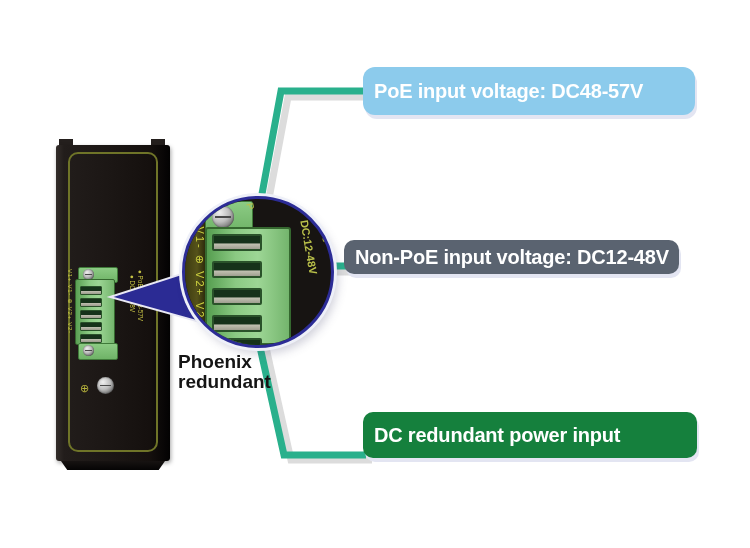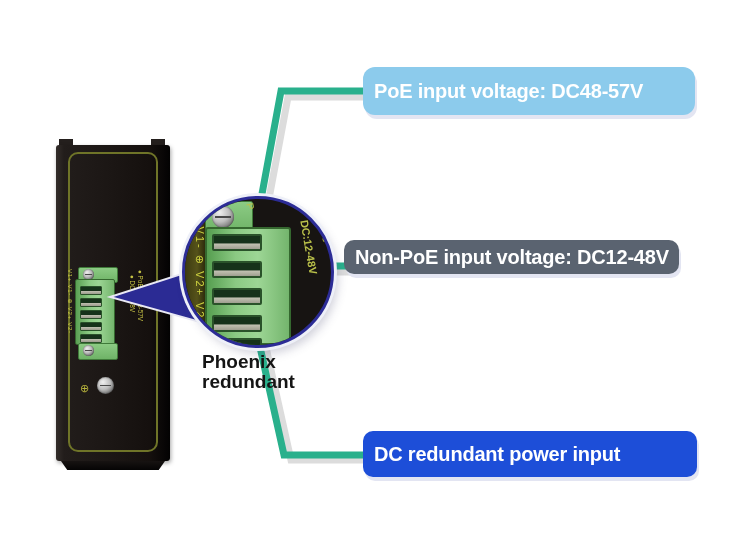--- a/index.html
+++ b/index.html
@@ -8,23 +8,23 @@
     overflow:hidden;font-family:"Liberation Sans",sans-serif;
   }
   
   .callout{
     position:absolute;display:flex;align-items:center;box-sizing:border-box;
     color:#fff;font-weight:bold;font-size:20px;letter-spacing:-0.2px;
     padding-left:11px;white-space:nowrap;
   }
   #box-poe{left:363px;top:67px;width:332px;height:48px;background:#8ccbec;border-radius:12px;box-shadow:2px 4px 0 #e3e5f2;}
   #box-nonpoe{left:344px;top:240px;width:335px;height:34px;background:#5a6370;border-radius:10px;box-shadow:2px 4px 0 #e3e5f2;}
-  #box-dc{left:363px;top:431px;width:334px;height:46px;background:#1d4ed8;border-radius:10px;box-shadow:2px 4px 0 #e3e5f2;}
+  #box-dc{left:363px;top:412px;width:334px;height:46px;background:#15803d;border-radius:10px;box-shadow:2px 4px 0 #e3e5f2;}
   
-  #caption{position:absolute;left:178px;top:352px;color:#151515;font-weight:bold;font-size:19px;line-height:20px;margin-left:24px;}
+  #caption{position:absolute;left:178px;top:352px;color:#151515;font-weight:bold;font-size:19px;line-height:20px;}
   
   #device{position:absolute;left:56px;top:139px;width:114px;height:331px;}
   .dev-tab{position:absolute;top:0;width:14px;height:9px;background:#241f1d;}
   #dev-tab-l{left:3px;} #dev-tab-r{right:5px;}
   #dev-body{
     position:absolute;left:0;top:6px;width:114px;height:316px;border-radius:3px;
     background:linear-gradient(90deg,#332d2a 0%,#221d1b 7%,#1b1614 50%,#15100e 82%,#070505 96%,#030202 100%);
     box-shadow:1px 2px 4px rgba(0,0,0,0.35);
   }
   #dev-outline{

